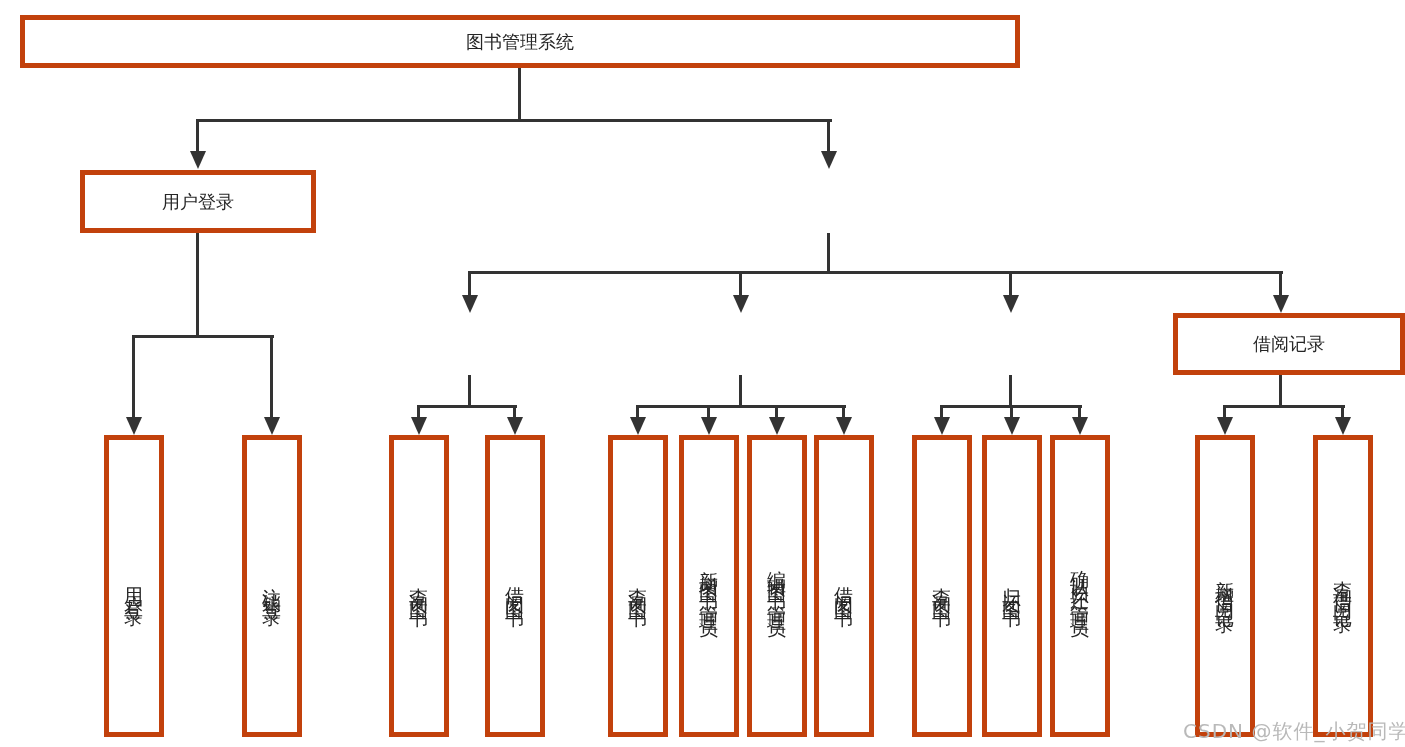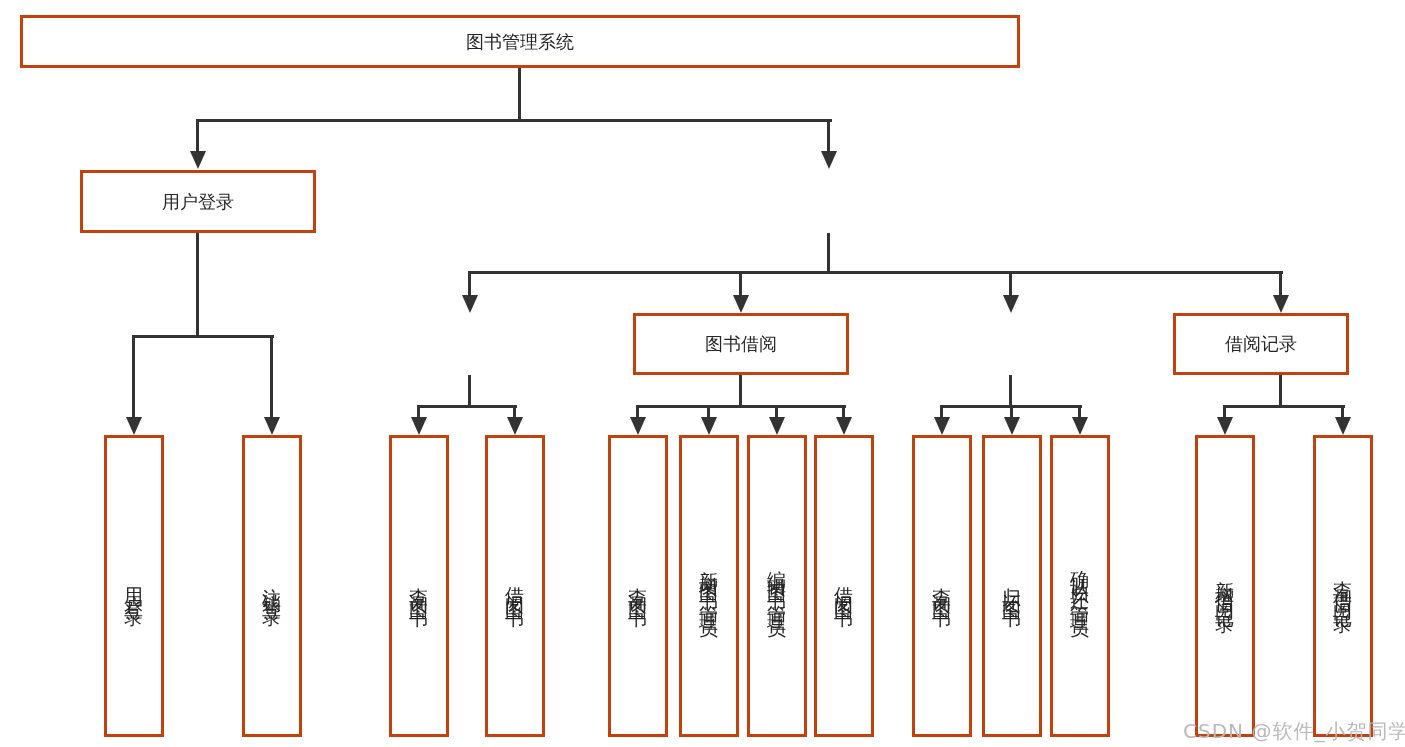--- a/index.html
+++ b/index.html
@@ -3,21 +3,21 @@
 <meta charset="utf-8">
 <style>
   html,body { margin:0; padding:0; background:#fff; }
   .canvas {
     position:relative; width:1405px; height:747px; background:#ffffff;
     font-family:"DejaVu Sans","Liberation Sans",sans-serif; overflow:hidden;
     color:#262626;
   }
   .node {
     position:absolute; box-sizing:border-box;
-    border:3px solid #c2410c; background:#ffffff;
+    border:5px solid #c2410c; background:#ffffff;
     display:flex; align-items:center; justify-content:center;
     font-size:18px; color:#262626; text-align:center;
   }
   .node.vert span {
     writing-mode:vertical-rl; text-orientation:mixed;
     font-size:19px; letter-spacing:7px; line-height:1.1;
   }
   .line { position:absolute; background:#333333; }
   .arrow {
     position:absolute; width:0; height:0;
@@ -60,24 +60,21 @@
   <div class="line" style="left:469px;top:271px;width:814px;height:3px"></div>
   <div class="line" style="left:468px;top:271px;width:3px;height:26px"></div>
   <div class="arrow" style="left:462px;top:295px"></div>
   <div class="line" style="left:739px;top:271px;width:3px;height:26px"></div>
   <div class="arrow" style="left:733px;top:295px"></div>
   <div class="line" style="left:1009px;top:271px;width:3px;height:26px"></div>
   <div class="arrow" style="left:1003px;top:295px"></div>
   <div class="line" style="left:1279px;top:271px;width:3px;height:26px"></div>
   <div class="arrow" style="left:1273px;top:295px"></div>
 
-  <div class="node" style="left:633px;top:313px;width:216px;height:62px">
-    <span>图书借阅</span>
-  </div>
-  <div class="node" style="left:1173px;top:313px;width:176px;height:62px">
+  <div class="node" style="left:1173px;top:313px;width:232px;height:62px">
     <span>借阅记录</span>
   </div>
 
   <div class="line" style="left:468px;top:375px;width:3px;height:32px"></div>
   <div class="line" style="left:417px;top:405px;width:100px;height:3px"></div>
   <div class="line" style="left:417px;top:405px;width:3px;height:14px"></div>
   <div class="arrow" style="left:411px;top:417px"></div>
   <div class="line" style="left:513px;top:405px;width:3px;height:14px"></div>
   <div class="arrow" style="left:507px;top:417px"></div>
 

